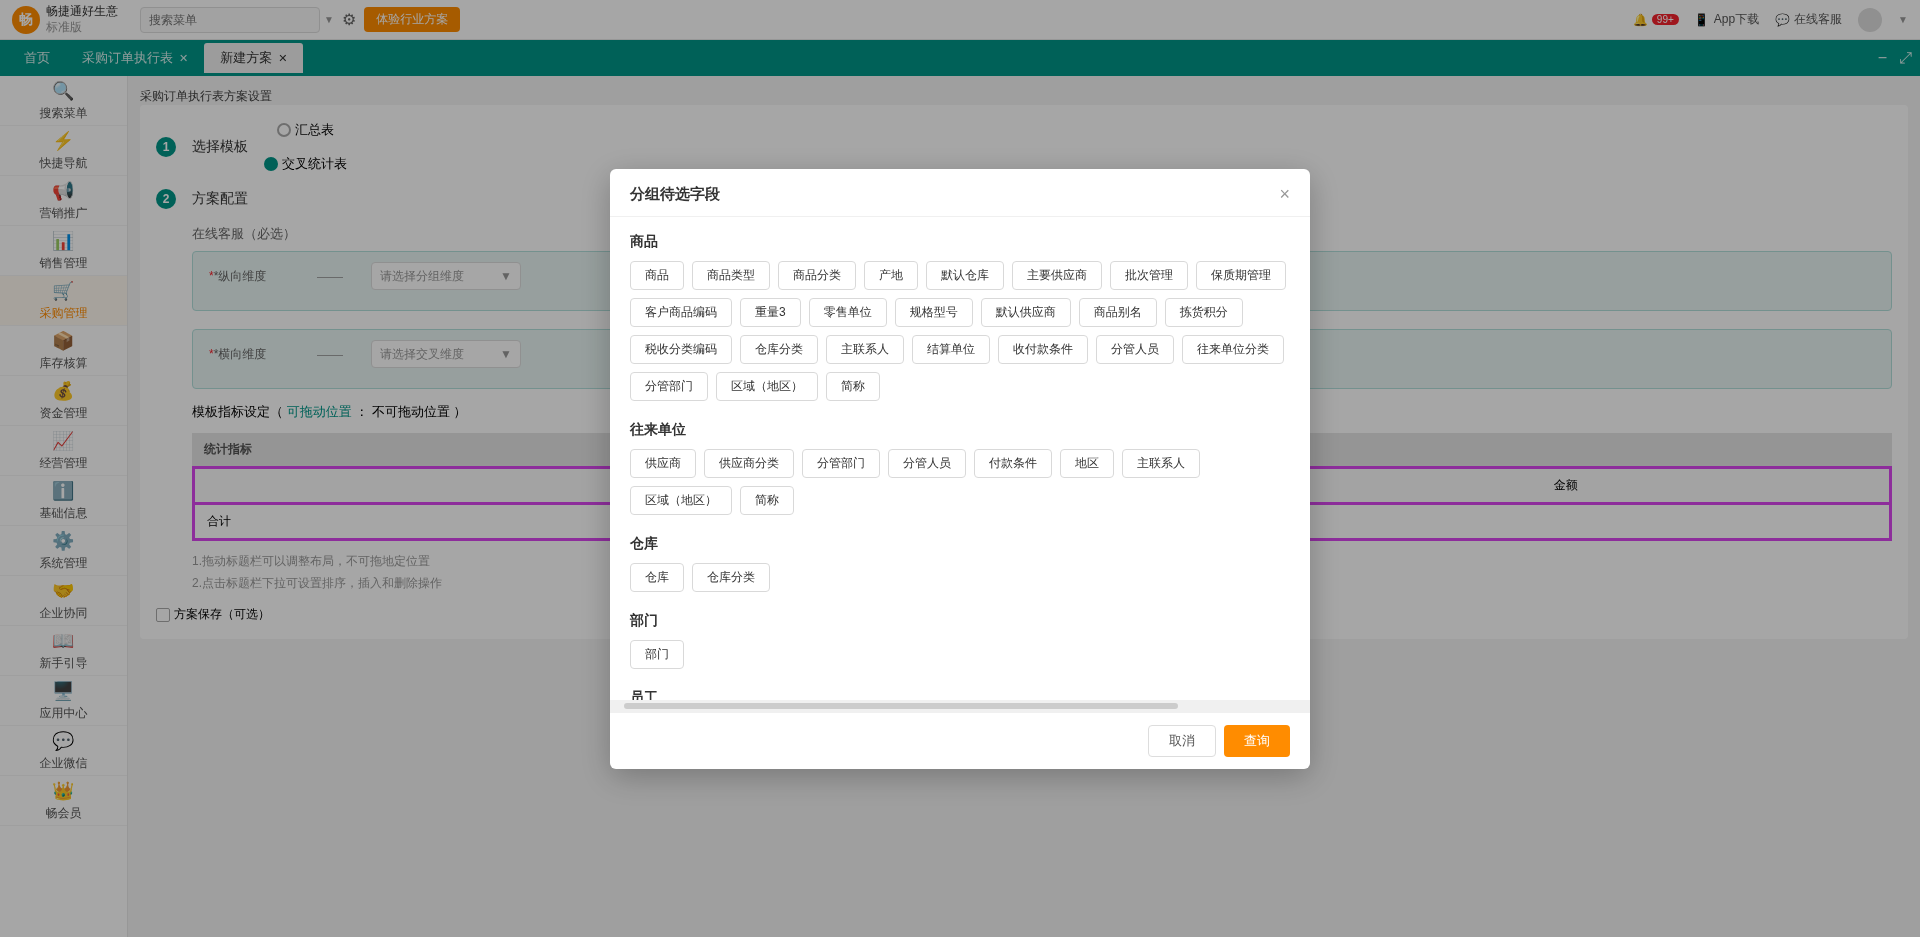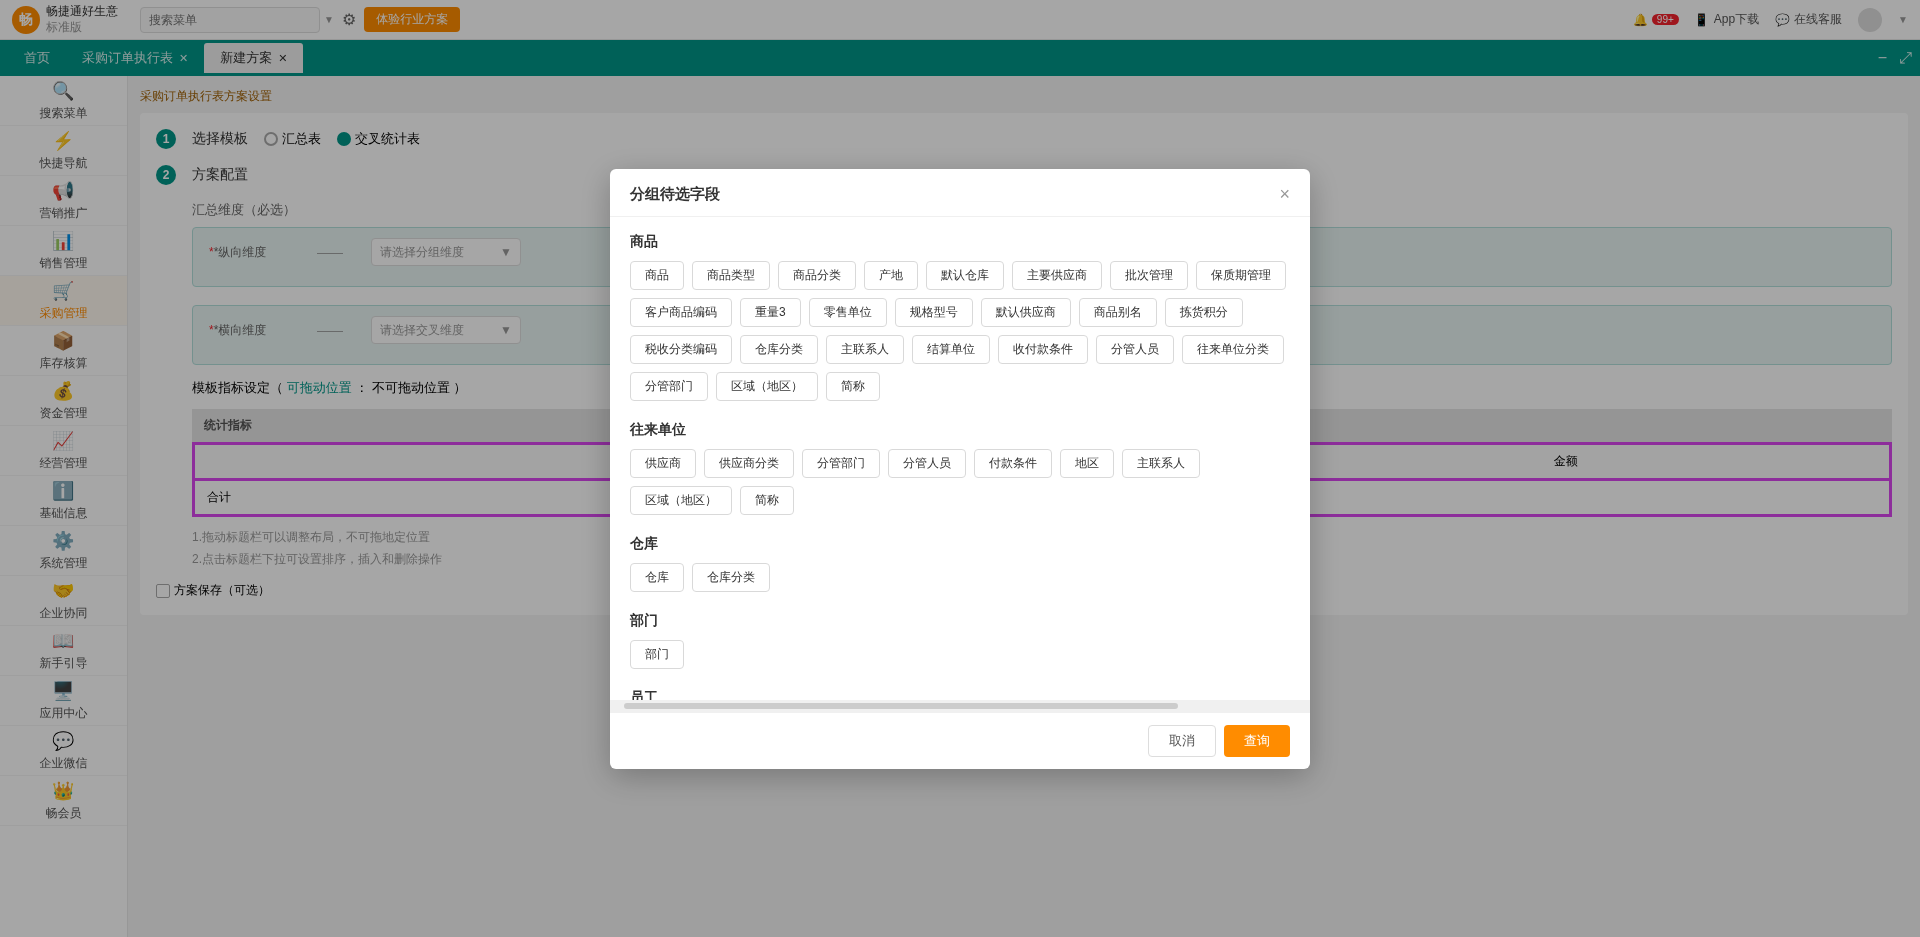--- a/index.html
+++ b/index.html
@@ -106,39 +106,39 @@
     }
 
     
     .main-content {
       margin-left: 128px;
       margin-top: 76px;
       padding: 12px;
       min-height: calc(100vh - 76px);
       background: #f5f5f5;
     }
-    .breadcrumb { font-size: 12px; color: #a16207; margin-bottom: 8px; }
+    .breadcrumb { font-size: 12px; color: #404040; }
 
     .page-card {
       background: #fff;
       border-radius: 4px;
       padding: 16px;
     }
     .step-row {
       display: flex; align-items: center; gap: 16px;
       margin-bottom: 16px;
     }
     .step-badge {
       width: 20px; height: 20px; border-radius: 50%;
       background: #009688; color: #fff;
       display: flex; align-items: center; justify-content: center;
       font-size: 12px; font-weight: bold;
     }
     .step-label { font-weight: normal; font-size: 14px; color: #333; }
-    .radio-group { display: flex; align-items: center; gap: 16px; }
+    .radio-group { display: flex; align-items: center; gap: 16px; flex-direction: column; }
     .radio-item { display: flex; align-items: center; gap: 4px; font-size: 13px; cursor: pointer; }
     .radio-circle {
       width: 14px; height: 14px; border-radius: 50%;
       border: 2px solid #aaa; display: inline-block;
     }
     .radio-circle.checked { border-color: #009688; background: #009688; }
     .config-label { font-size: 13px; color: #666; margin-bottom: 8px; }
     .config-row { display: flex; align-items: center; gap: 20px; margin-bottom: 10px; }
     .config-field-label { font-size: 12px; color: #666; min-width: 80px; }
     .select-box {
@@ -397,21 +397,21 @@
         </label>
       </div>
     </div>
 
     <div class="step-row">
       <div class="step-badge">2</div>
       <span class="step-label">方案配置</span>
     </div>
 
     <div style="margin-left:36px;">
-      <div class="config-label">汇总维度（必选）</div>
+      <div class="config-label">在线客服（必选）</div>
 
       <div class="dimension-row">
         <div class="config-row">
           <span class="config-field-label">
             <span style="color:#f5222d;">*</span><span>*纵向维度</span>
           </span>
           <span style="color:#999;margin:0 8px;">——</span>
           <div class="select-box">
             <span>请选择分组维度</span>
             <span>▼</span>

